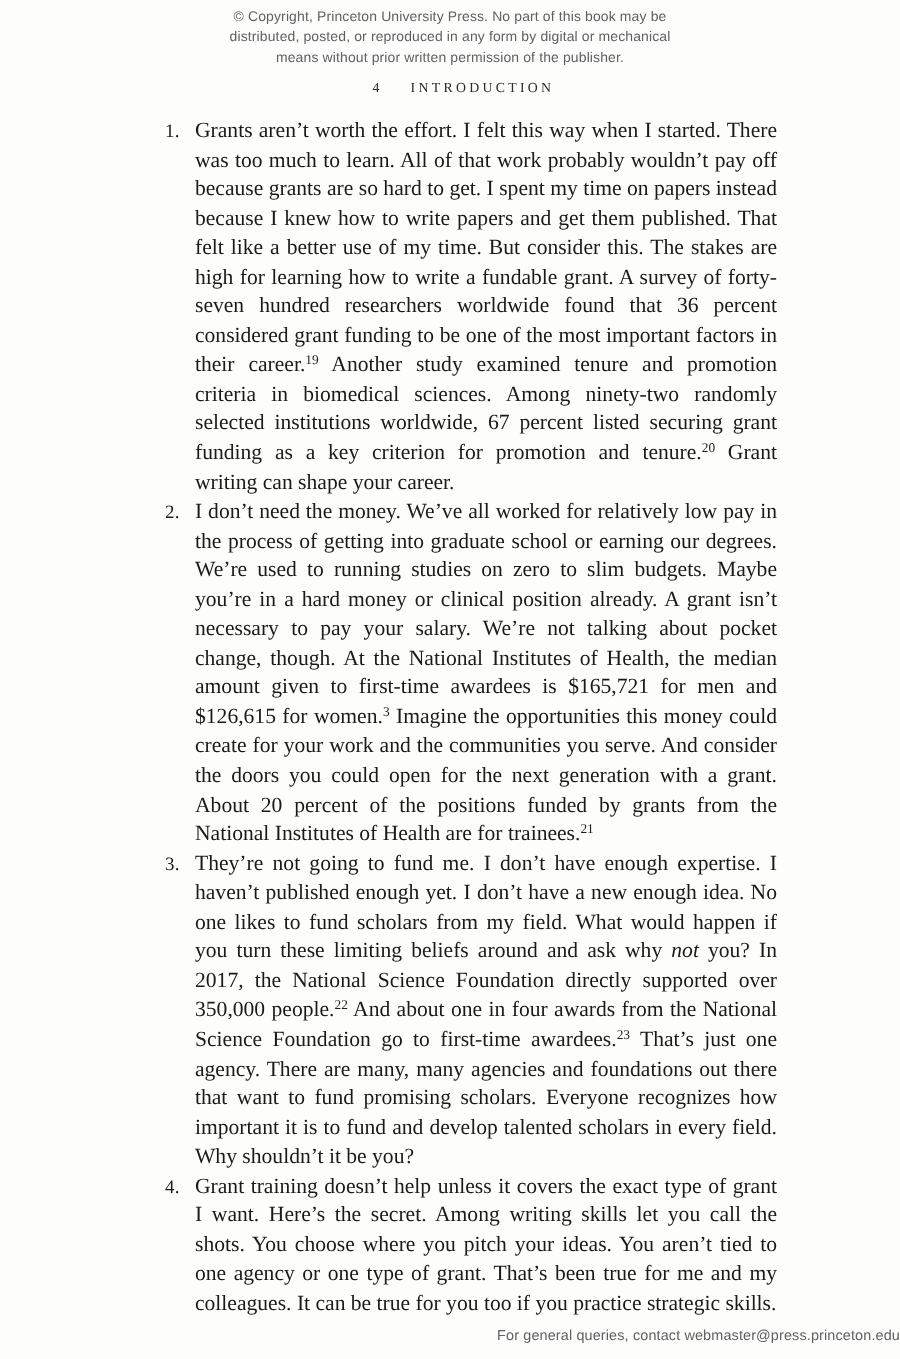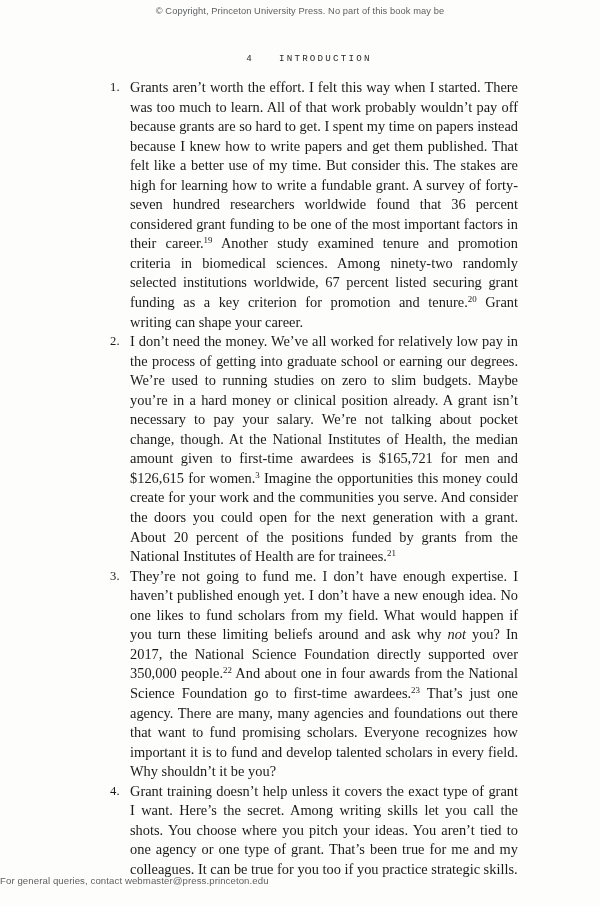--- a/index.html
+++ b/index.html
@@ -43,21 +43,20 @@
   .running-head {
     position: absolute;
     top: 53px;
     left: 16px;
     right: 0;
     text-align: center;
     font-size: 9.2px;
     color: #2a2a2a;
     letter-spacing: 0.22em;
     text-indent: 0.22em;
-    font-family: Liberation Mono, monospace;
   }
   .running-head .folio {
     letter-spacing: 0.22em;
   }
   .running-head .rh-gap {
     display: inline-block;
     width: 10px;
   }
   .running-head .rh-title {
     letter-spacing: 0.24em;
@@ -104,37 +103,39 @@
   }
   sup {
     font-size: 0.62em;
     line-height: 0;
     vertical-align: 0.52em;
   }
 
   
   .footer {
     position: absolute;
-    bottom: 20px;
+    bottom: 10px;
     left: 0;
     right: 0;
-    text-align: left;
+    text-align: right;
     font-family: "Liberation Sans", "DejaVu Sans", sans-serif;
     font-size: 9.6px;
     color: #5f6063;
     letter-spacing: 0.01em;
   }
 </style>
 </head>
 <body>
 
 <div class="page">
 
   <div class="copyright">
     <span class="cline">© Copyright, Princeton University Press. No part of this book may be</span>
+    <span class="cline">distributed, posted, or reproduced in any form by digital or mechanical</span>
+    <span class="cline">means without prior written permission of the publisher.</span>
   </div>
 
   <div class="running-head">
     <span class="folio">4</span>
     <span class="rh-gap"></span>
     <span class="rh-title">INTRODUCTION</span>
   </div>
 
   <div class="textblock">
     <ol class="points">

